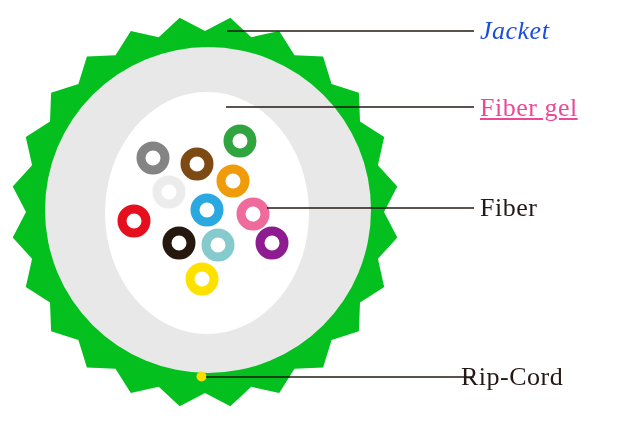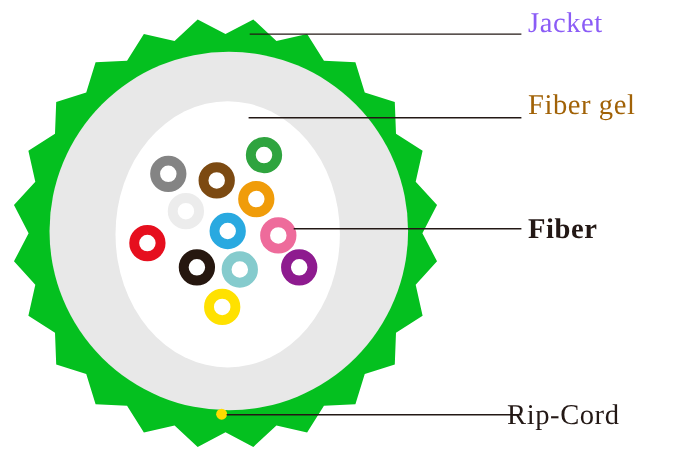--- a/index.html
+++ b/index.html
@@ -51,17 +51,17 @@
       <circle cx="218" cy="245" r="12" fill="none" stroke="#85CBCD" stroke-width="9"></circle>
       <circle cx="272" cy="243" r="12" fill="none" stroke="#8E1B8F" stroke-width="9"></circle>
       <circle cx="202" cy="279" r="12" fill="none" stroke="#FFE100" stroke-width="9"></circle>
       <circle cx="201.5" cy="376.5" r="5" fill="#FFDC00"></circle>
       <line x1="227" y1="31" x2="474" y2="31" stroke="#231815" stroke-width="1.3"></line>
       <line x1="226" y1="107" x2="474" y2="107" stroke="#231815" stroke-width="1.3"></line>
       <line x1="267" y1="208" x2="474" y2="208" stroke="#231815" stroke-width="1.3"></line>
       <line x1="206" y1="377" x2="474" y2="377" stroke="#231815" stroke-width="1.3"></line>
     </svg>
 
-  <div class="callout-label" style="left: 480px; top: 21px; color: #8b5cf6;">Jacket</div>
-  <div class="callout-label" style="left: 480px; top: 96px; color: #a16207;">Fiber gel</div>
-  <div class="callout-label" style="left: 480px; top: 208px; color: rgb(35, 24, 21); font-weight: bold;">Fiber</div>
+  <div class="callout-label" style="left: 480px; top: 31px; color: #1d4ed8; font-style: italic;">Jacket</div>
+  <div class="callout-label" style="left: 480px; top: 108px; color: #ec4899; text-decoration: underline;">Fiber gel</div>
+  <div class="callout-label" style="left: 480px; top: 208px; color: rgb(35, 24, 21);">Fiber</div>
   <div class="callout-label" style="left: 461px; top: 377px; color: rgb(35, 24, 21);">Rip-Cord</div>
 </div>
 
 </body></html>

